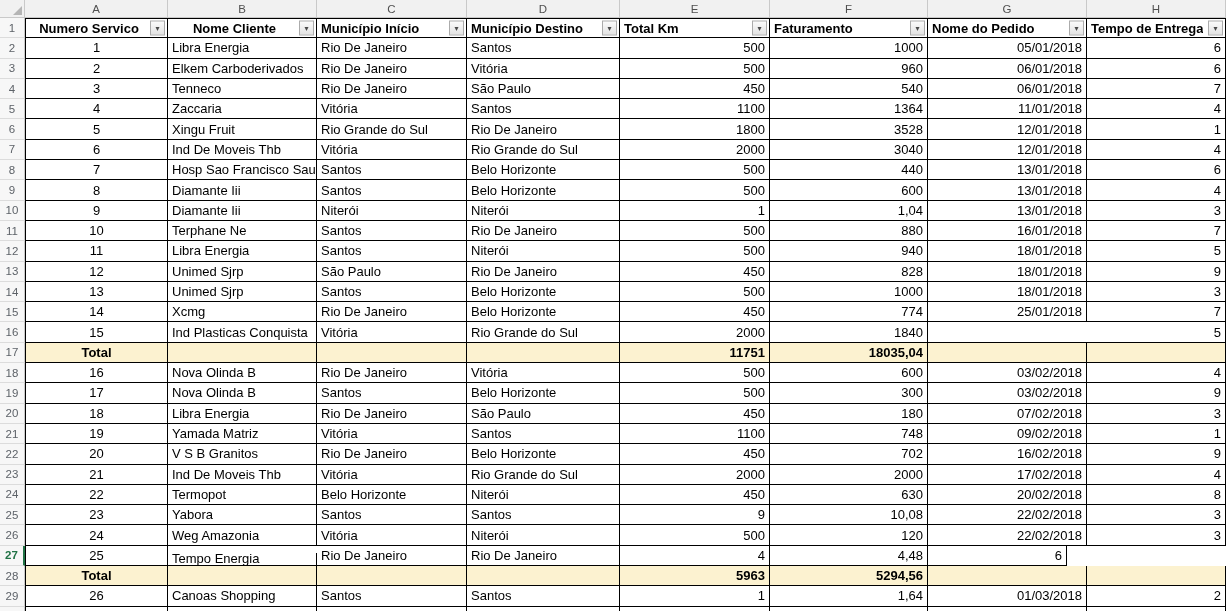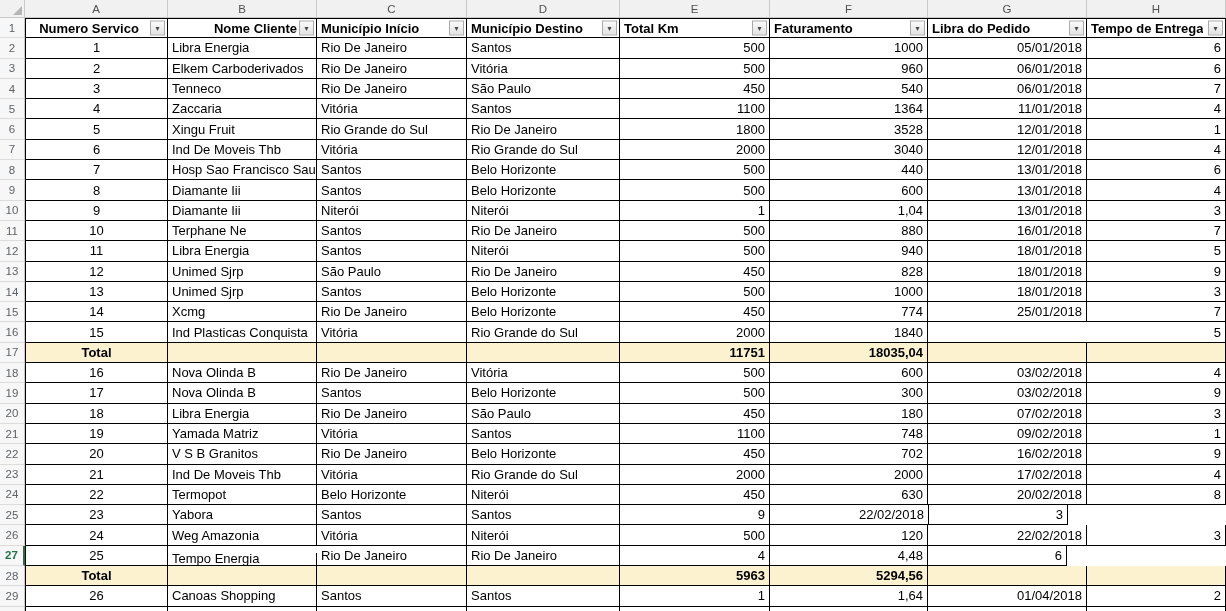--- a/index.html
+++ b/index.html
@@ -75,42 +75,42 @@
       <div class="col-letter" style="width: 139px;">H</div>
     </div>
   <div>
 
   <div class="row">
         <div class="rowhdr">1</div>
         <div class="cell hcell" style="width: 143px; justify-content: center;">
           <span class="hlabel">Numero Servico</span>
           <span class="filterbtn">▾</span>
         </div>
-        <div class="cell hcell" style="width: 149px; justify-content: flex-end;">
+        <div class="cell hcell" style="width: 149px; justify-content: center;">
           <span class="hlabel">Nome Cliente</span>
           <span class="filterbtn">▾</span>
         </div>
         <div class="cell hcell" style="width: 150px; justify-content: flex-start;">
           <span class="hlabel">Município Início</span>
           <span class="filterbtn">▾</span>
         </div>
         <div class="cell hcell" style="width: 153px; justify-content: flex-start;">
           <span class="hlabel">Município Destino</span>
           <span class="filterbtn">▾</span>
         </div>
         <div class="cell hcell" style="width: 150px; justify-content: flex-start;">
           <span class="hlabel">Total Km</span>
           <span class="filterbtn">▾</span>
         </div>
         <div class="cell hcell" style="width: 158px; justify-content: flex-start;">
           <span class="hlabel">Faturamento</span>
           <span class="filterbtn">▾</span>
         </div>
         <div class="cell hcell" style="width: 159px; justify-content: flex-start;">
-          <span class="hlabel">Libra do Pedido</span>
+          <span class="hlabel">Nome do Pedido</span>
           <span class="filterbtn">▾</span>
         </div>
         <div class="cell hcell" style="width: 139px; justify-content: flex-start;">
           <span class="hlabel">Tempo de Entrega</span>
           <span class="filterbtn">▾</span>
         </div>
       </div>
       <div class="row">
         <div class="rowhdr">2</div>
         <div class="cell" style="width: 143px; justify-content: center;">1</div>
@@ -364,20 +364,21 @@
         <div class="cell" style="width: 159px; justify-content: flex-end;">20/02/2018</div>
         <div class="cell" style="width: 139px; justify-content: flex-end;">8</div>
       </div>
       <div class="row">
         <div class="rowhdr">25</div>
         <div class="cell" style="width: 143px; justify-content: center;">23</div>
         <div class="cell" style="width: 149px; justify-content: flex-start;">Yabora</div>
         <div class="cell" style="width: 150px; justify-content: flex-start;">Santos</div>
         <div class="cell" style="width: 153px; justify-content: flex-start;">Santos</div>
         <div class="cell" style="width: 150px; justify-content: flex-end;">9</div>
+        <div class="cell" style="width: 158px; justify-content: flex-end;">10,08</div>
         <div class="cell" style="width: 159px; justify-content: flex-end;">22/02/2018</div>
         <div class="cell" style="width: 139px; justify-content: flex-end;">3</div>
       </div>
       <div class="row">
         <div class="rowhdr">26</div>
         <div class="cell" style="width: 143px; justify-content: center;">24</div>
         <div class="cell" style="width: 149px; justify-content: flex-start;">Weg Amazonia</div>
         <div class="cell" style="width: 150px; justify-content: flex-start;">Vitória</div>
         <div class="cell" style="width: 153px; justify-content: flex-start;">Niterói</div>
         <div class="cell" style="width: 150px; justify-content: flex-end;">500</div>
@@ -407,21 +408,21 @@
         <div class="cell total" style="width: 139px; justify-content: flex-end;"></div>
       </div>
       <div class="row">
         <div class="rowhdr">29</div>
         <div class="cell" style="width: 143px; justify-content: center;">26</div>
         <div class="cell" style="width: 149px; justify-content: flex-start;">Canoas Shopping</div>
         <div class="cell" style="width: 150px; justify-content: flex-start;">Santos</div>
         <div class="cell" style="width: 153px; justify-content: flex-start;">Santos</div>
         <div class="cell" style="width: 150px; justify-content: flex-end;">1</div>
         <div class="cell" style="width: 158px; justify-content: flex-end;">1,64</div>
-        <div class="cell" style="width: 159px; justify-content: flex-end;">01/04/2018</div>
+        <div class="cell" style="width: 159px; justify-content: flex-end;">01/03/2018</div>
         <div class="cell" style="width: 139px; justify-content: flex-end;">2</div>
       </div>
       <div class="row">
         <div class="rowhdr">30</div>
         <div class="cell" style="width: 143px; justify-content: center;"></div>
         <div class="cell" style="width: 149px; justify-content: flex-start;"></div>
         <div class="cell" style="width: 150px; justify-content: flex-start;"></div>
         <div class="cell" style="width: 153px; justify-content: flex-start;"></div>
         <div class="cell" style="width: 150px; justify-content: flex-end;"></div>
         <div class="cell" style="width: 158px; justify-content: flex-end;"></div>

